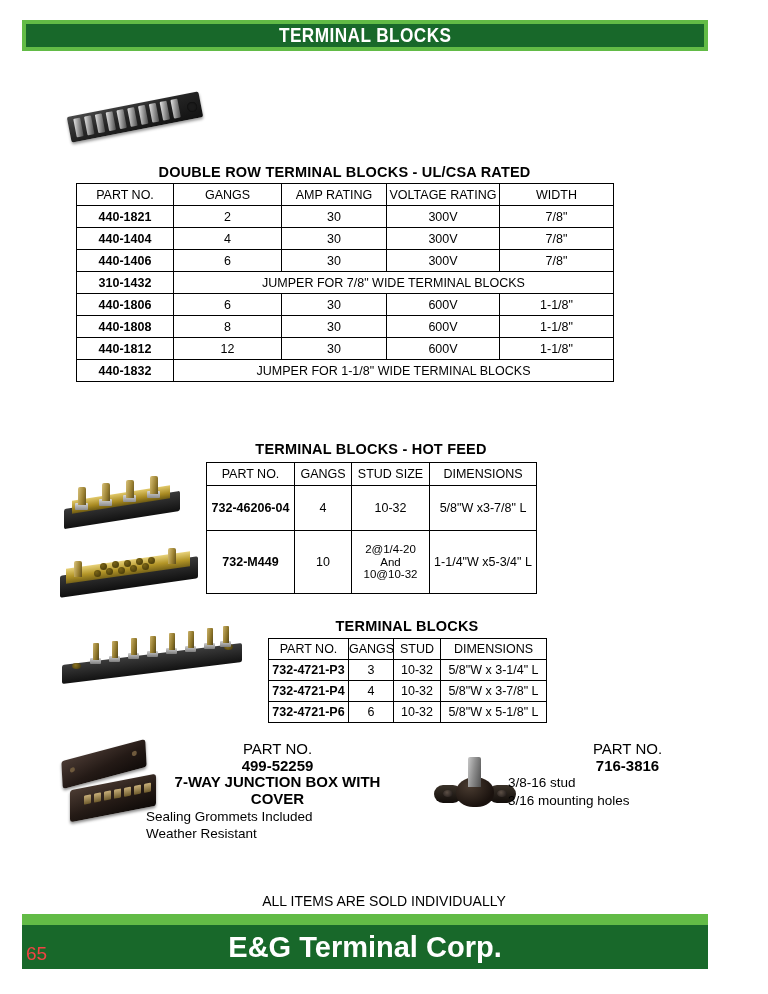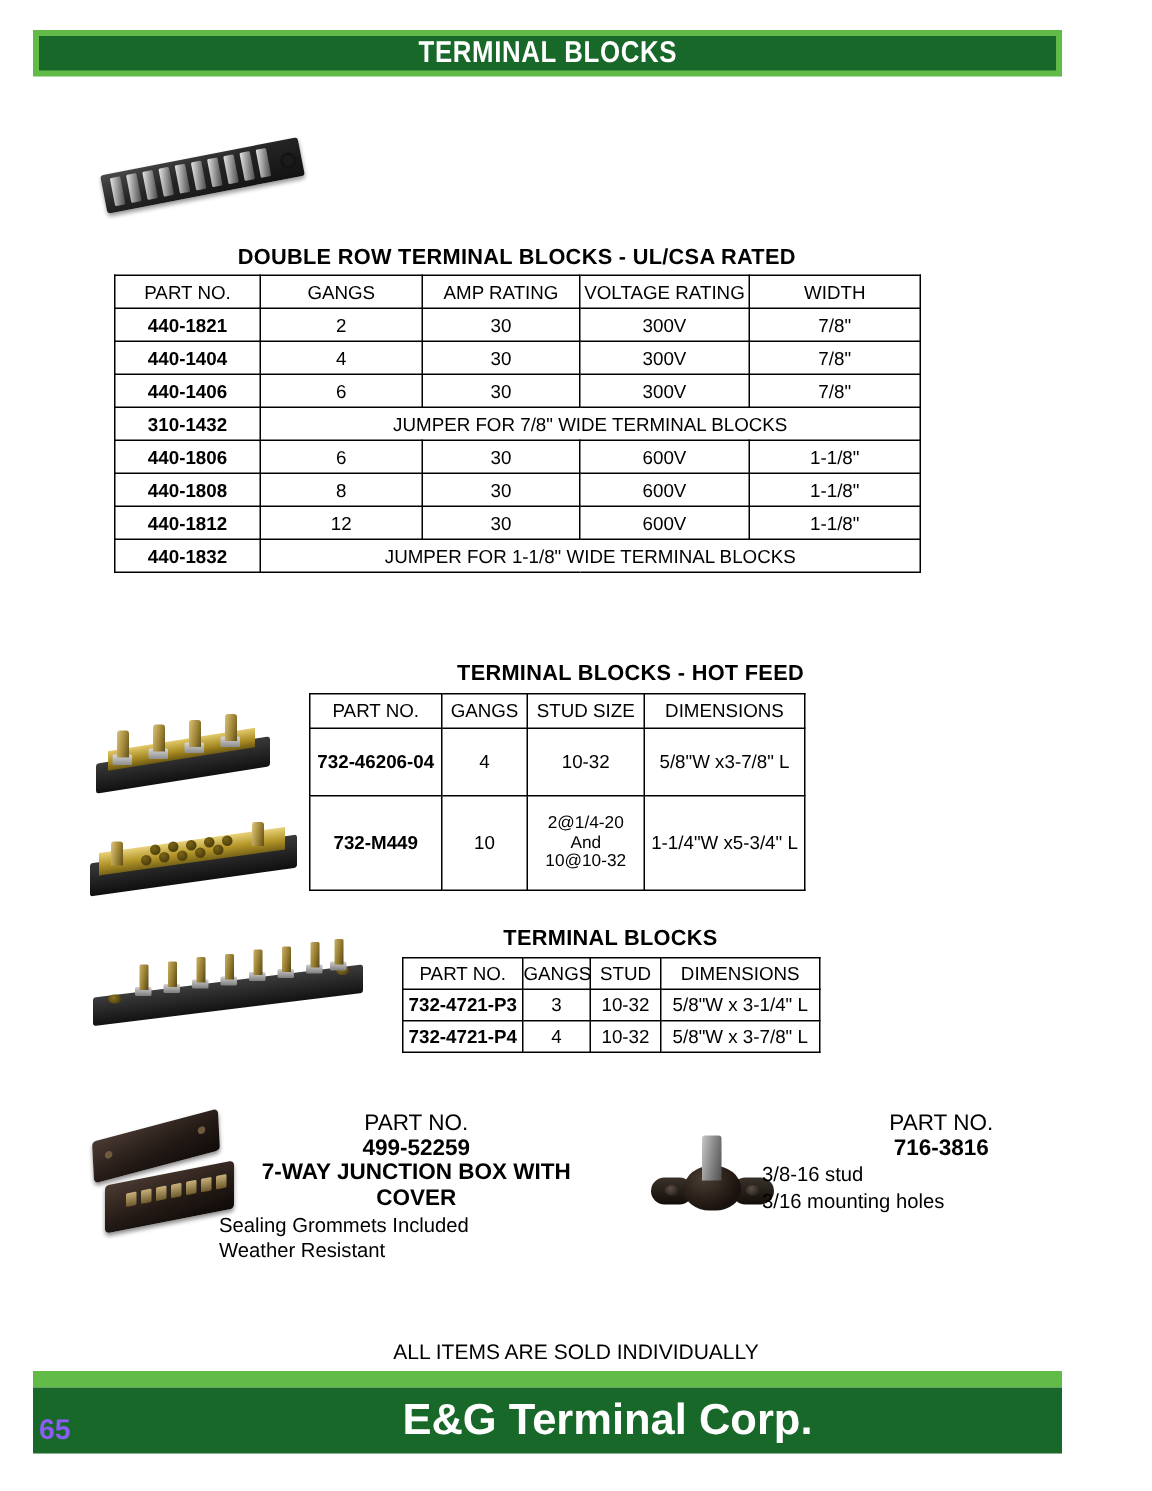--- a/index.html
+++ b/index.html
@@ -89,21 +89,21 @@
   }
   #table1 td { height: 21px; }
   #caption1 { left: 76px; top: 164px; width: 537px; }
 
   
   #table2 {
     left: 206px;
     top: 462px;
     width: 330px;
   }
-  #caption2 { left: 206px; top: 441px; width: 330px; text-align: right; }
+  #caption2 { left: 206px; top: 441px; width: 330px; }
   #table2 td.hdr { height: 22px; }
   #table2 td.r1 { height: 44px; }
   #table2 td.r2 { height: 62px; }
   #table2 .multi { font-size: 11.5px; line-height: 1.12; }
 
   
   #table3 {
     left: 268px;
     top: 638px;
     width: 278px;
@@ -327,29 +327,28 @@
     left: 22px; top: 925px;
     width: 686px; height: 44px;
     display: flex;
     align-items: center;
     justify-content: center;
     color: #ffffff;
     font-family: "Liberation Sans Narrow", "Liberation Sans", sans-serif;
     font-size: 29px;
     font-weight: bold;
     white-space: nowrap;
-    padding-left: 40px;
   }
   .page-number {
     position: absolute;
     left: 26px; top: 943px;
-    color: #8b5cf6;
+    color: #ef4444;
     font-family: "Liberation Sans Narrow", "Liberation Sans", sans-serif;
     font-size: 19px;
-    font-weight: bold;
+    font-weight: normal;
   }
 </style>
 </head>
 <body>
 
 <div class="header-banner">
   <div class="header-banner-inner">
     <span class="header-title">TERMINAL BLOCKS</span>
   </div>
 </div>
@@ -546,20 +545,26 @@
       <td class="val">3</td>
       <td class="val">10-32</td>
       <td class="val">5/8"W x 3-1/4" L</td>
     </tr>
     <tr>
       <td class="part">732-4721-P4</td>
       <td class="val">4</td>
       <td class="val">10-32</td>
       <td class="val">5/8"W x 3-7/8" L</td>
     </tr>
+    <tr>
+      <td class="part">732-4721-P6</td>
+      <td class="val">6</td>
+      <td class="val">10-32</td>
+      <td class="val">5/8"W x 5-1/8" L</td>
+    </tr>
   </tbody>
 </table>
 
 <div class="photo" id="photo5">
   <div class="cover">
     <div class="dot" style="left:8px;"></div>
     <div class="dot" style="left:70px;"></div>
   </div>
   <div class="box">
     <div class="term" style="left:14px;"></div>

